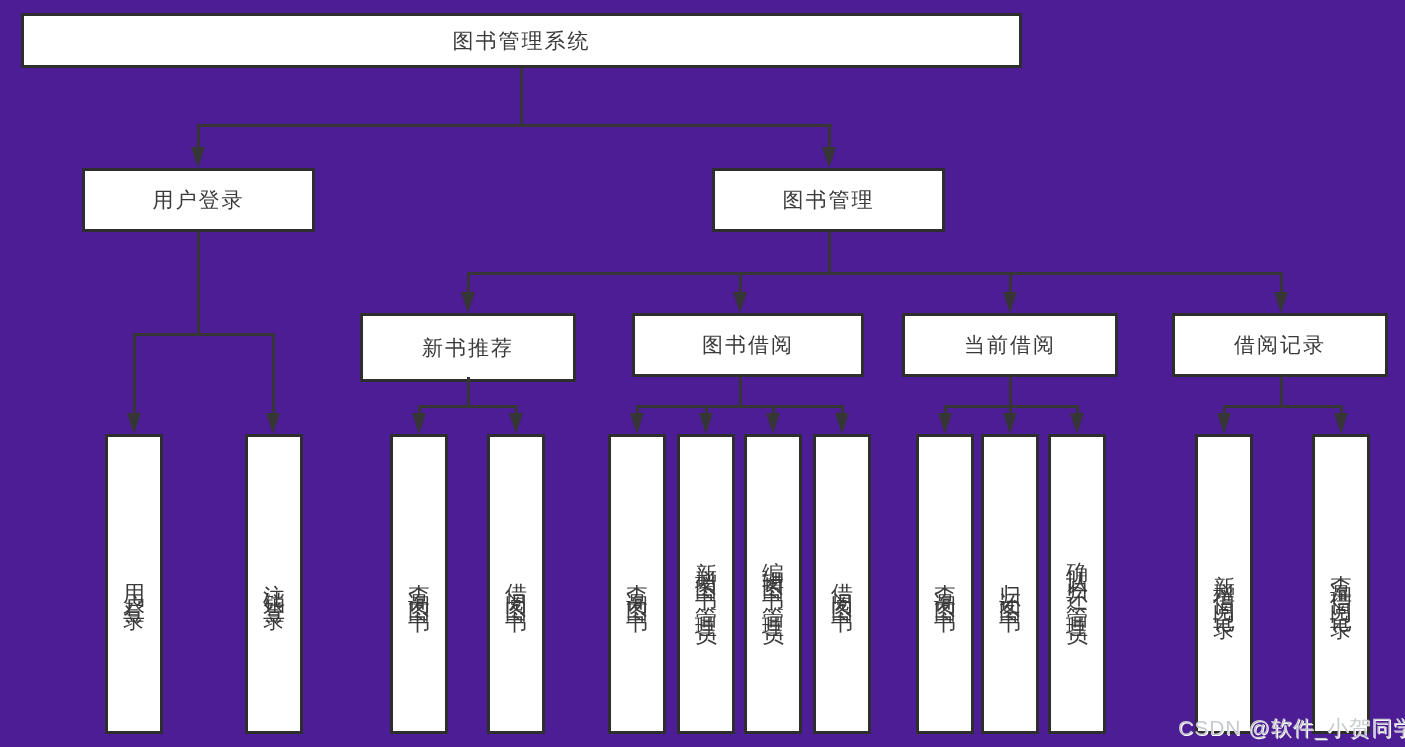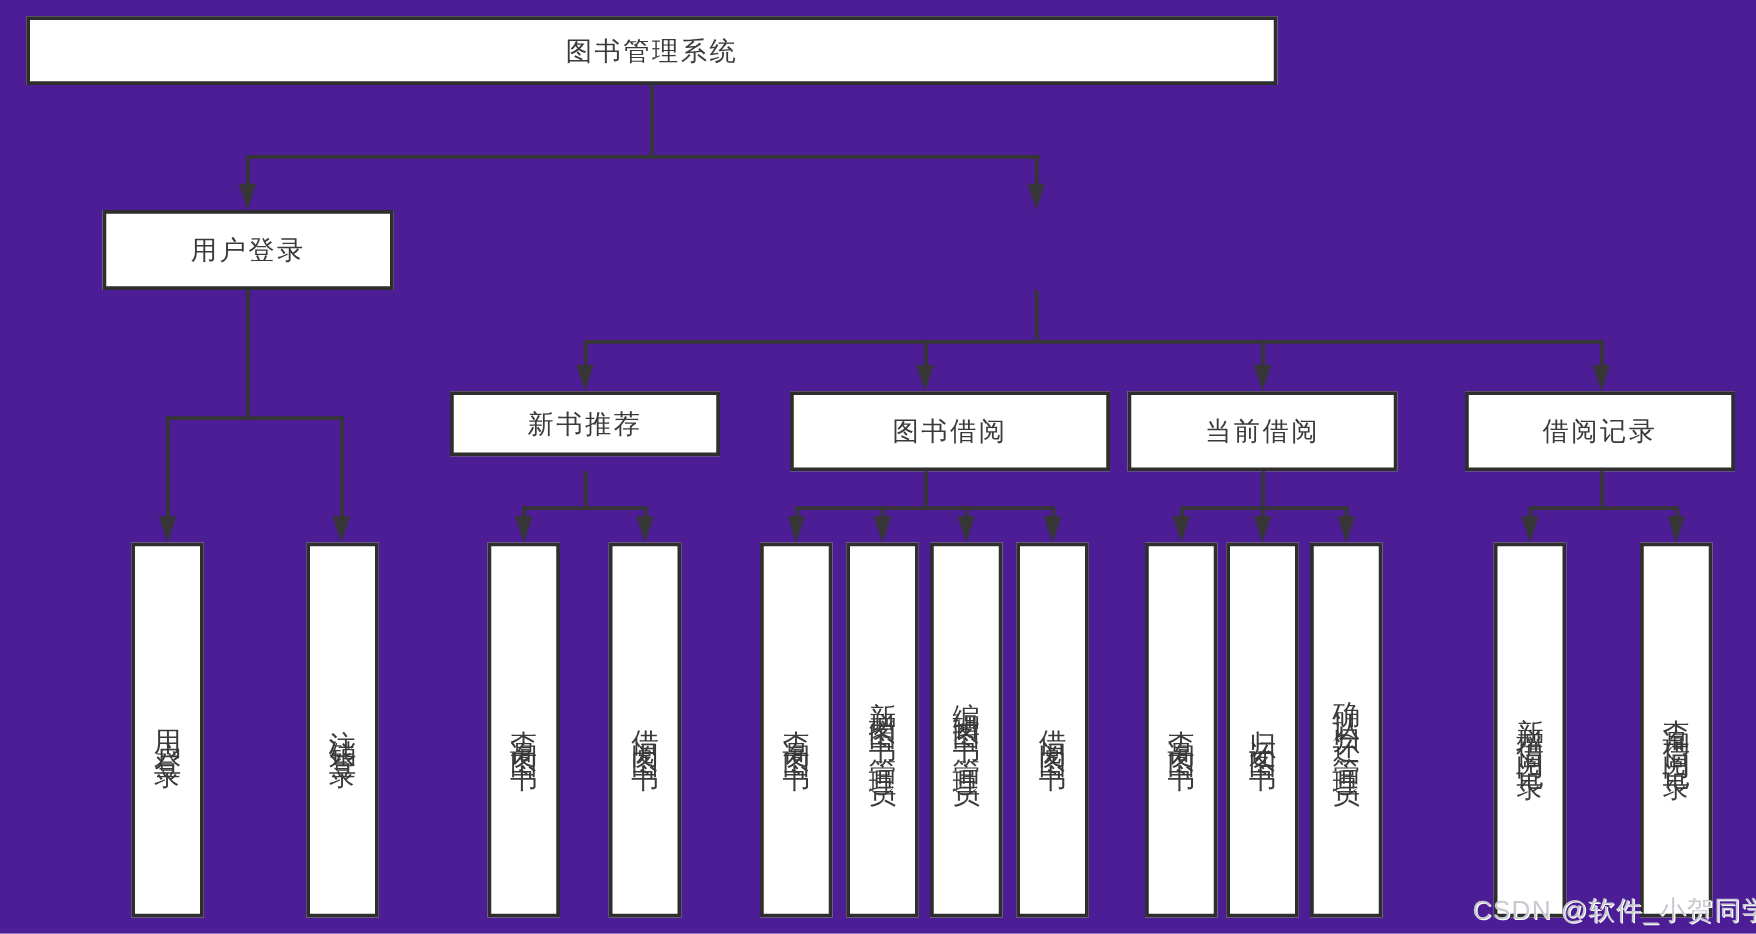--- a/index.html
+++ b/index.html
@@ -33,41 +33,42 @@
   <div class="node hnode" style="left:21px;top:13px;width:1001px;height:55px">图书管理系统</div>
 
   <div class="vl" style="left:520px;top:68px;height:58px"></div>
   <div class="hl" style="left:197px;top:124px;width:635px"></div>
   <div class="vl" style="left:197px;top:124px;height:26px"></div>
   <div class="ar" style="left:191px;top:147px"></div>
   <div class="vl" style="left:828px;top:124px;height:26px"></div>
   <div class="ar" style="left:822px;top:147px"></div>
 
   <div class="node hnode" style="left:82px;top:168px;width:233px;height:64px">用户登录</div>
+  <div class="node hnode" style="left:712px;top:168px;width:233px;height:64px">图书管理</div>
 
   <div class="vl" style="left:197px;top:232px;height:104px"></div>
   <div class="hl" style="left:133px;top:333px;width:142px"></div>
   <div class="vl" style="left:133px;top:333px;height:82px"></div>
   <div class="ar" style="left:127px;top:413px"></div>
   <div class="vl" style="left:272px;top:333px;height:82px"></div>
   <div class="ar" style="left:266px;top:413px"></div>
 
   <div class="vl" style="left:828px;top:232px;height:42px"></div>
   <div class="hl" style="left:467px;top:272px;width:816px"></div>
   <div class="vl" style="left:467px;top:272px;height:22px"></div>
   <div class="ar" style="left:461px;top:292px"></div>
   <div class="vl" style="left:739px;top:272px;height:22px"></div>
   <div class="ar" style="left:733px;top:292px"></div>
   <div class="vl" style="left:1009px;top:272px;height:22px"></div>
   <div class="ar" style="left:1003px;top:292px"></div>
   <div class="vl" style="left:1280px;top:272px;height:22px"></div>
   <div class="ar" style="left:1274px;top:292px"></div>
 
-  <div class="node hnode" style="left:360px;top:313px;width:216px;height:52px">新书推荐</div>
-  <div class="node hnode" style="left:632px;top:313px;width:256px;height:64px">图书借阅</div>
+  <div class="node hnode" style="left:360px;top:313px;width:216px;height:69px">新书推荐</div>
+  <div class="node hnode" style="left:632px;top:313px;width:232px;height:64px">图书借阅</div>
   <div class="node hnode" style="left:902px;top:313px;width:216px;height:64px">当前借阅</div>
   <div class="node hnode" style="left:1172px;top:313px;width:216px;height:64px">借阅记录</div>
 
   <div class="vl" style="left:467px;top:377px;height:31px"></div>
   <div class="hl" style="left:418px;top:405px;width:100px"></div>
   <div class="vl" style="left:418px;top:405px;height:11px"></div>
   <div class="ar" style="left:412px;top:413px"></div>
   <div class="vl" style="left:515px;top:405px;height:11px"></div>
   <div class="ar" style="left:509px;top:413px"></div>
 

